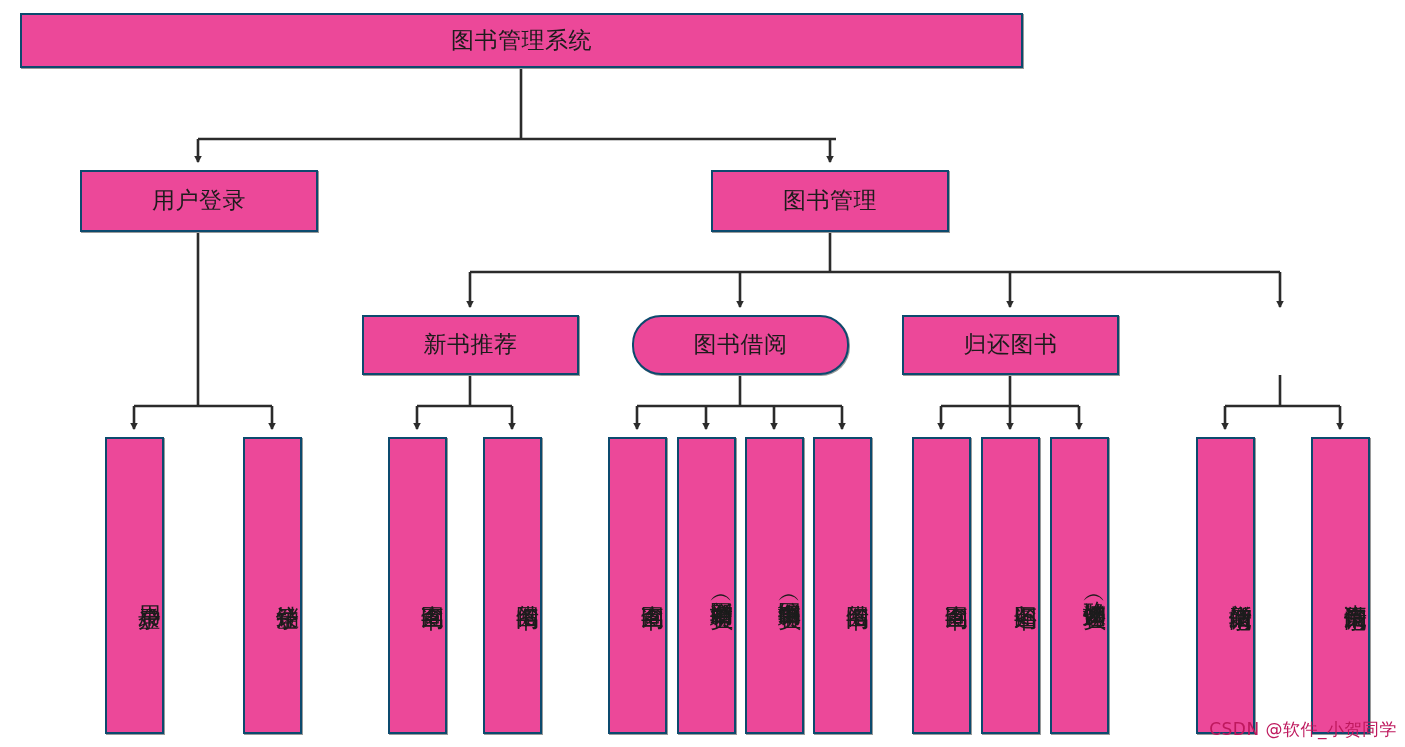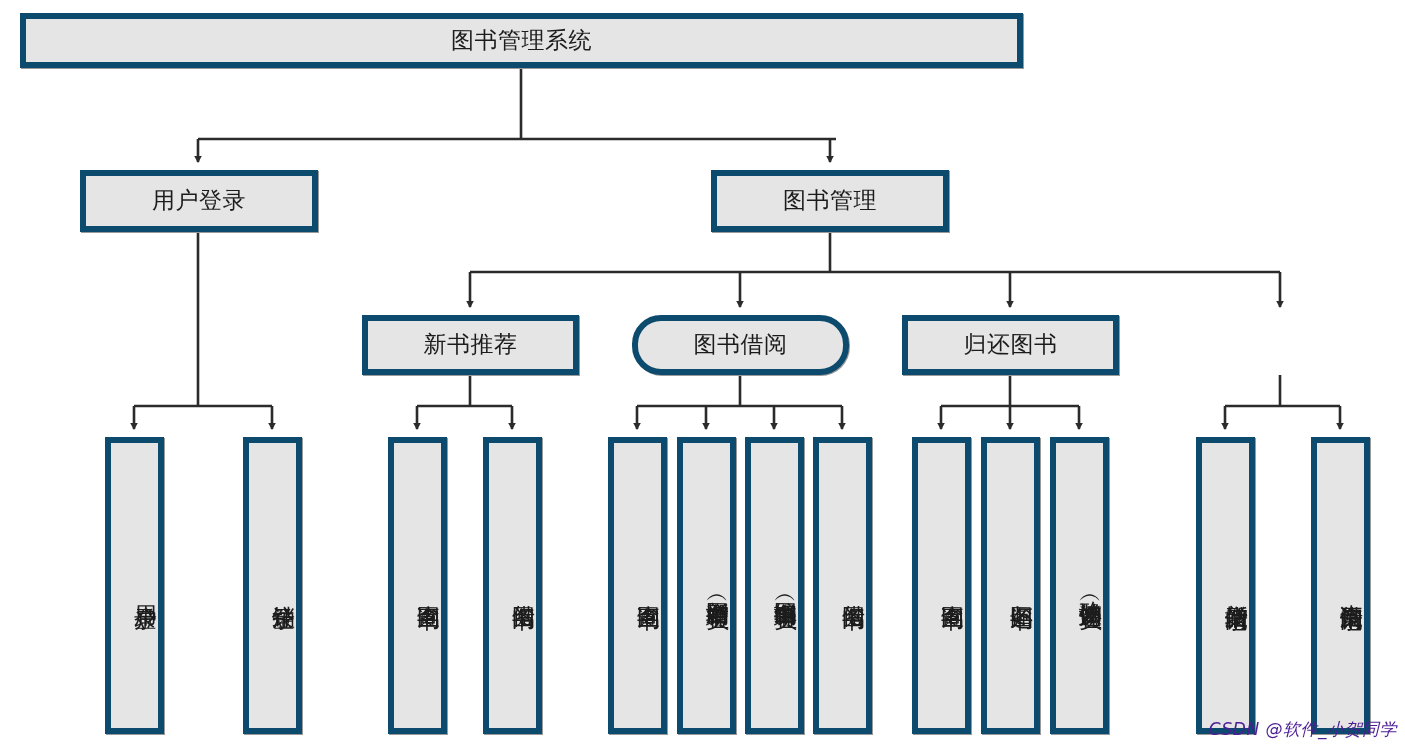--- a/index.html
+++ b/index.html
@@ -22,22 +22,22 @@
     position: absolute;
     left: 0;
     top: 0;
     width: 1405px;
     height: 747px;
     pointer-events: none;
   }
   .node {
     position: absolute;
     box-sizing: border-box;
-    background: #e5e5e5;
-    border: 6px solid #0c4a6e;
+    background: #ec4899;
+    border: 2px solid #0c4a6e;
     box-shadow: 1px 1px 0 0 #9a9a9a;
     display: flex;
     align-items: center;
     justify-content: center;
     color: #1c1c1c;
   }
   .node-h {
     font-size: 23px;
     line-height: 1.1;
     letter-spacing: 0.5px;
@@ -54,25 +54,24 @@
     padding-top: 6px;
   }
   .node-v.top-align {
     padding-top: 4px;
   }
   #watermark {
     position: absolute;
     right: 8px;
     bottom: 6px;
     font-size: 17px;
-    color: #4c1d95;
+    color: #be185d;
     letter-spacing: 0.5px;
     white-space: nowrap;
     user-select: none;
-    font-style: italic;
   }
 </style>
 </head>
 <body>
 
 <div id="diagram-root">
 
   <svg id="edge-layer" viewBox="0 0 1405 747" width="1405" height="747" xmlns="http://www.w3.org/2000/svg">
     <defs>
       <marker id="arrowhead" markerWidth="9" markerHeight="9" refX="6.2" refY="4.5" orient="auto" markerUnits="userSpaceOnUse">

